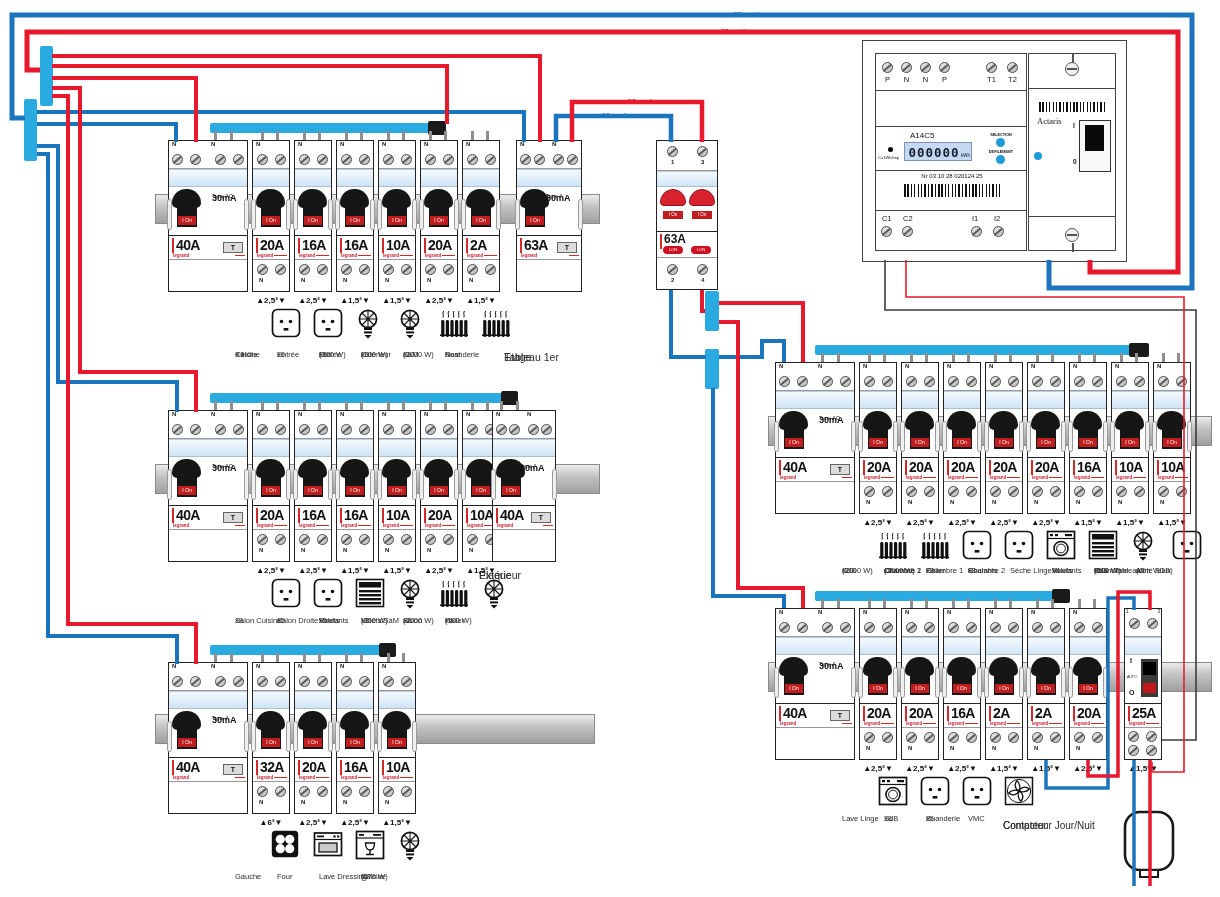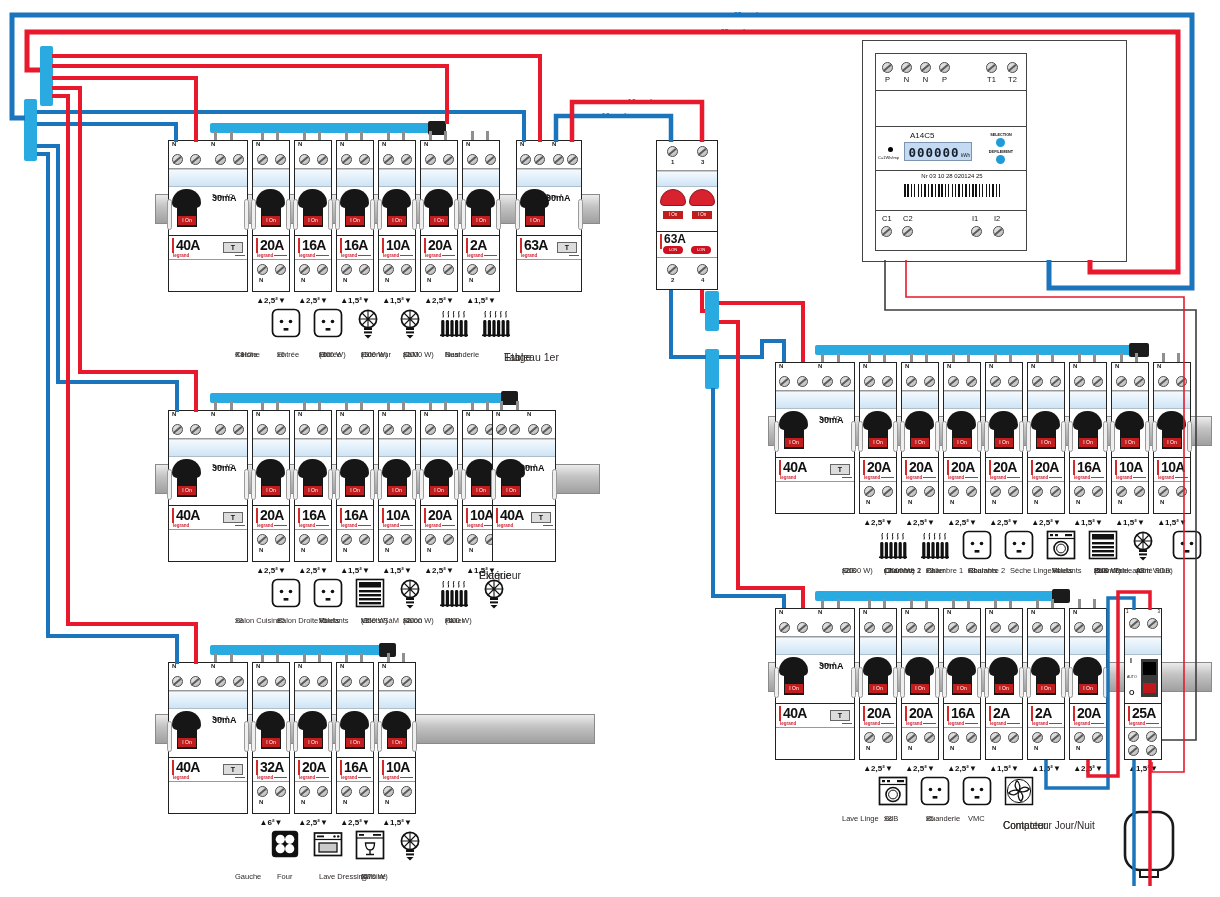--- a/index.html
+++ b/index.html
@@ -1689,20 +1689,36 @@
         <div class="barcode" style="left: 28px; top: 130px; width: 96px; height: 13px;"></div>
         <div style="left: 6px; top: 160px; font-size: 7.5px;">C1</div>
         <div class="screw" style="left: 5px; top: 172px;"></div>
         <div style="left: 27px; top: 160px; font-size: 7.5px;">C2</div>
         <div class="screw" style="left: 26px; top: 172px;"></div>
         <div style="left: 96px; top: 160px; font-size: 7.5px;">I1</div>
         <div class="screw" style="left: 95px; top: 172px;"></div>
         <div style="left: 118px; top: 160px; font-size: 7.5px;">I2</div>
         <div class="screw" style="left: 117px; top: 172px;"></div>
       </div>
+      <div style="left: 165px; top: 12px; width: 88px; height: 198px; border: 1.2px solid rgb(68, 68, 68);">
+        <div style="left: 43px; top: 0px; width: 2px; height: 9px; background: rgb(85, 85, 85);"></div>
+        <div class="sscrew" style="left: 36px; top: 8px;"></div>
+        <div class="mline" style="top: 34px;"></div>
+        <div class="mline" style="top: 162px;"></div>
+        <div class="barcode" style="left: 10px; top: 48px; width: 68px; height: 10px;"></div>
+        <div style="left: 8px; top: 62px; font-size: 8.5px; font-family: &quot;Liberation Serif&quot;, serif;">Actaris</div>
+        <div style="left: 5px; top: 98px; width: 8px; height: 8px; background: rgb(30, 156, 215); border-radius: 50%;"></div>
+        <div style="left: 44px; top: 68px; font-size: 6.5px; font-weight: bold;">I</div>
+        <div style="left: 50px; top: 66px; width: 32px; height: 52px; border: 1.5px solid rgb(51, 51, 51); background: rgb(248, 248, 248);">
+          <div style="left: 5px; top: 4px; width: 19px; height: 26px; background: rgb(10, 10, 10);"></div>
+        </div>
+        <div style="left: 44px; top: 104px; font-size: 6.5px; font-weight: bold;">0</div>
+        <div style="left: 43px; top: 189px; width: 2px; height: 9px; background: rgb(85, 85, 85);"></div>
+        <div class="sscrew" style="left: 36px; top: 174px;"></div>
+      </div>
     </div>
     <div class="contactor" style="left: 1124px; top: 608px; width: 38px; height: 152px;">
       <div class="bsec" style="top: 0px; height: 28px; border-bottom: 1px solid rgb(153, 153, 153);">
         <div class="screw" style="left: 4px; top: 9px;"></div>
         <div class="screw" style="left: 22px; top: 9px;"></div>
         <div style="left: 1px; top: 0px; font-size: 4.5px;">1</div>
         <div style="right: 1px; top: 0px; font-size: 4.5px;">3</div>
       </div>
       <div class="bsec bband" style="top: 28px; height: 18px;"></div>
       <div class="bsec" style="top: 46px; height: 48px;">

